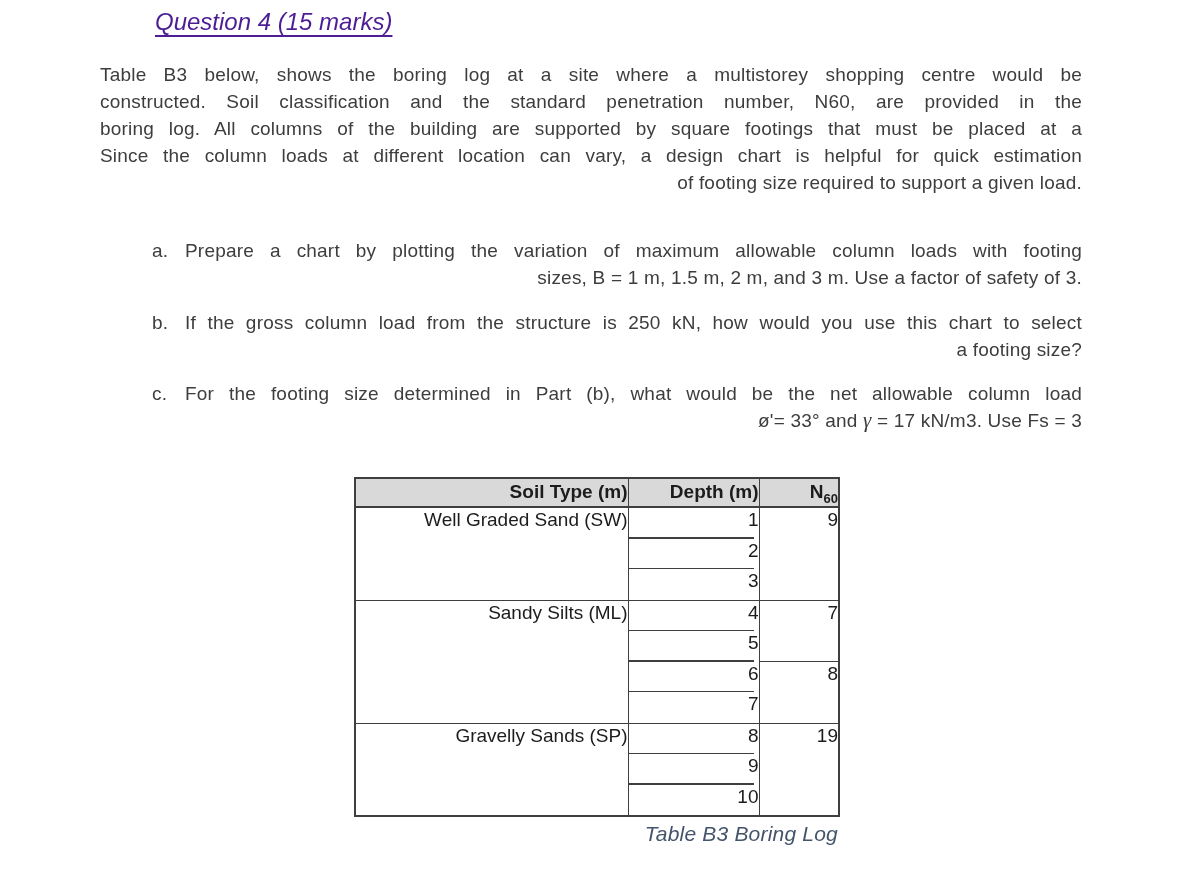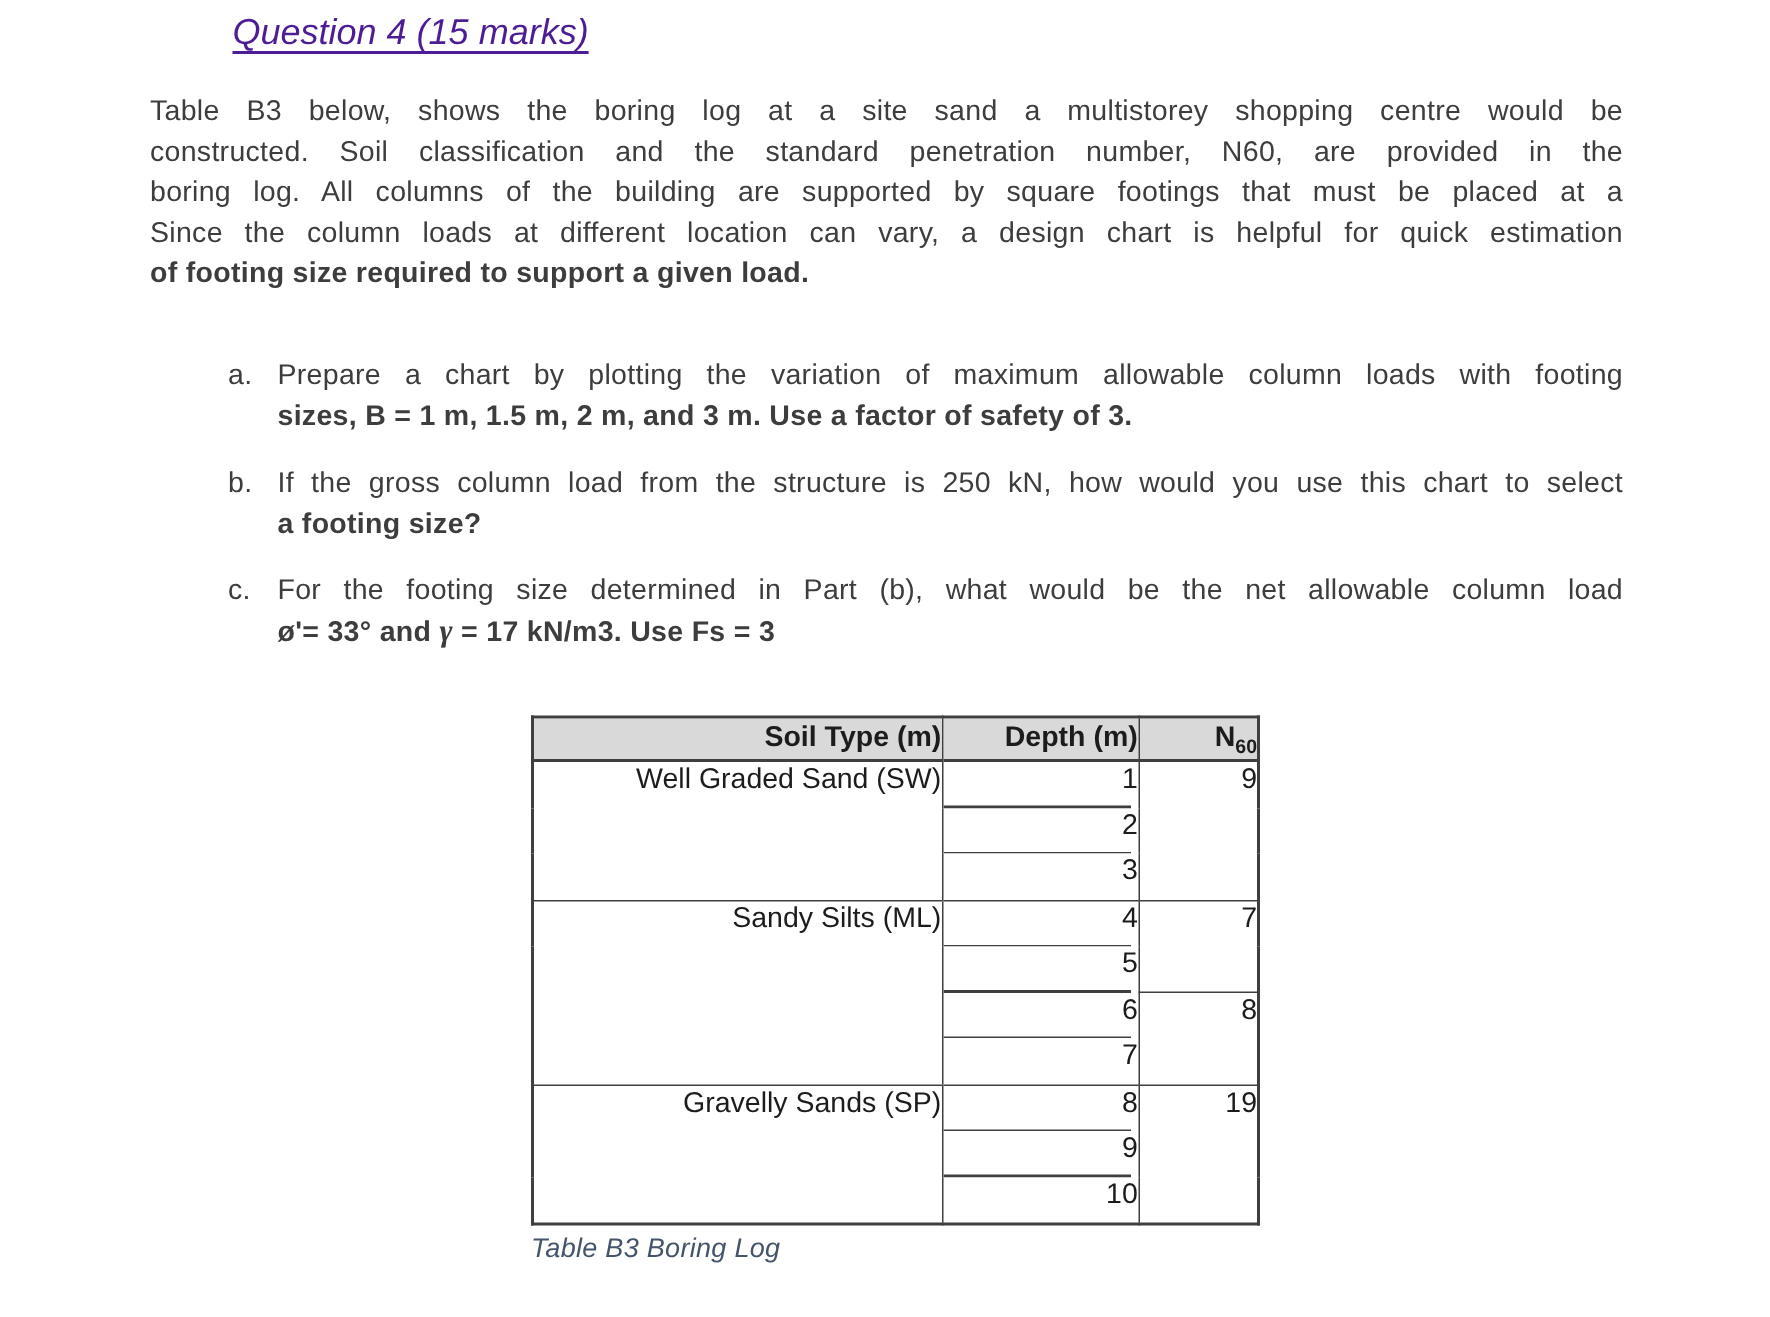--- a/index.html
+++ b/index.html
@@ -38,22 +38,21 @@
     font-size: 19px;
     line-height: 27px;
     letter-spacing: 0.2px;
   }
   .jline {
     text-align: justify;
     text-align-last: justify;
     white-space: normal;
   }
   .pline {
-    text-align: left;
-    font-weight: bold;
+    text-align: right;
   }
 
   
   .qitem {
     position: absolute;
     left: 152px;
     width: 930px;
     font-size: 19px;
     line-height: 27px;
     letter-spacing: 0.2px;
@@ -128,34 +127,34 @@
   }
   th .sub {
     font-size: 13px;
     font-weight: bold;
     vertical-align: sub;
     line-height: 0;
   }
 
   .caption {
     margin-top: 5px;
-    text-align: left;
-    font-size: 18px;
+    text-align: right;
+    font-size: 21px;
     font-style: italic;
     color: #44546A;
     letter-spacing: 0.2px;
   }
 </style>
 </head>
 <body>
 
 <div class="title">Question 4 (15 marks)</div>
 
 <div class="intro">
-  <div class="jline">Table B3 below, shows the boring log at a site sand a multistorey shopping centre would be</div>
+  <div class="jline">Table B3 below, shows the boring log at a site where a multistorey shopping centre would be</div>
   <div class="jline">constructed. Soil classification and the standard penetration number, N60, are provided in the</div>
   <div class="jline">boring log. All columns of the building are supported by square footings that must be placed at a</div>
   <div class="jline">Since the column loads at different location can vary, a design chart is helpful for quick estimation</div>
   <div class="pline">of footing size required to support a given load.</div>
 </div>
 
 <div class="qitem" id="item-a">
   <span class="marker">a.</span>
   <div class="qtext">
     <div class="jline">Prepare a chart by plotting the variation of maximum allowable column loads with footing</div>

